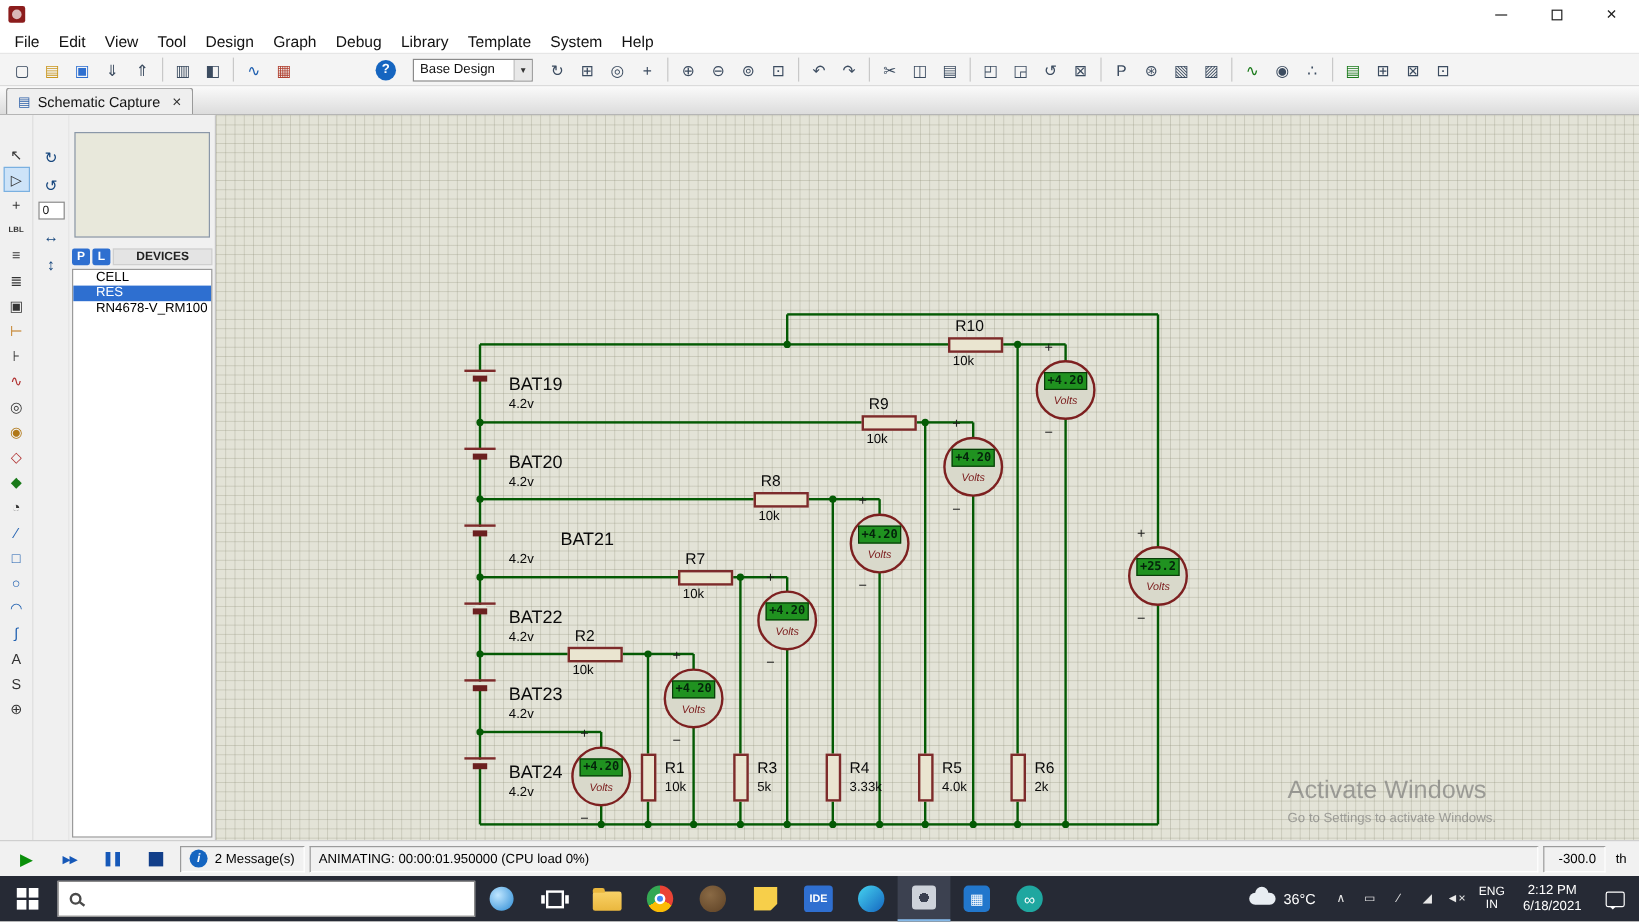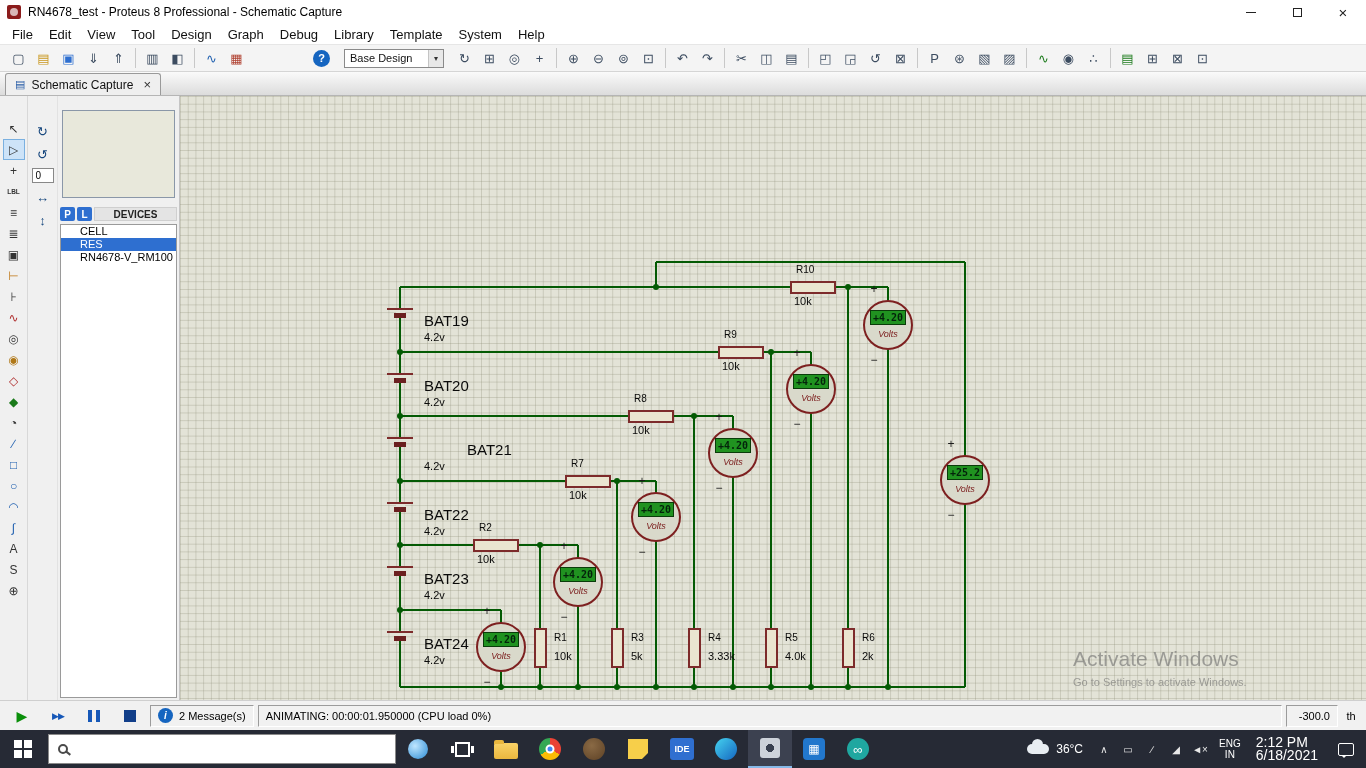--- a/index.html
+++ b/index.html
@@ -58,21 +58,21 @@
     background-image:linear-gradient(rgba(140,140,118,.30) 1px,transparent 1px),
                      linear-gradient(90deg,rgba(140,140,118,.30) 1px,transparent 1px);
     background-size:7.72px 7.72px;overflow:hidden}
   .wire{position:absolute;background:#045a04}
   .dot{position:absolute;width:6px;height:6px;border-radius:50%;background:#045a04}
   .mask{position:absolute;background:#e3e3d7}
   .batt{position:absolute}
   .plateL{position:absolute;left:0;top:3px;width:26px;height:2px;background:#7d2b2b}
   .plateS{position:absolute;left:7px;top:8px;width:12px;height:5px;background:#6b2020}
   .resb{position:absolute;border:2px solid #7d2b2b;background:#eae5d0}
-  .lbl{position:absolute;font-size:10px;color:#0a0a0a;white-space:nowrap}
+  .lbl{position:absolute;font-size:13px;color:#0a0a0a;white-space:nowrap}
   .lbl.big{font-size:15px}
   .val{position:absolute;font-size:11px;color:#0a0a0a;white-space:nowrap}
   .vm{position:absolute;width:50px;height:50px;border-radius:50%;border:2px solid #7d2020;background:#d9d9cb}
   .vm-lcd{position:absolute;left:50%;transform:translateX(-50%);top:8px;width:36px;height:15px;background:#209220;border:1px solid #0a3c0a;color:#04230b;font-family:"DejaVu Sans Mono",monospace;font-size:10px;font-weight:bold;display:flex;align-items:center;justify-content:center}
   .vm-unit{position:absolute;left:0;right:0;top:27px;text-align:center;font-size:9px;font-style:italic;color:#7d2020}
   .sign{position:absolute;font-size:12px;color:#1a1a1a;width:14px;text-align:center}
   .watermark1{position:absolute;left:893px;top:551px;font-size:21px;color:rgba(105,105,105,.58)}
   .watermark2{position:absolute;left:893px;top:580px;font-size:11px;color:rgba(105,105,105,.58)}
 
   
@@ -115,31 +115,30 @@
   .edge{width:22px;height:22px;border-radius:50%;background:linear-gradient(135deg,#45d3f0,#1566c0);display:block}
   .proteus{width:20px;height:20px;border-radius:3px;background:radial-gradient(circle at 50% 50%,#394050 0 4px,#cdd2da 4px)}
   .calc{width:22px;height:22px;background:#2277cc;border-radius:4px;color:#fff;font-size:12px;display:flex;align-items:center;justify-content:center}
   .inf{width:22px;height:22px;border-radius:50%;background:#1fa7a0;color:#fff;font-size:13px;display:flex;align-items:center;justify-content:center}
   .tb-spacer{flex:1}
   .weather{display:flex;align-items:center;gap:7px;padding:0 9px;font-size:12px;color:#fff;flex:0 0 auto}
   .cloud{width:22px;height:10px;background:#e8edf2;border-radius:5px;position:relative;display:block}
   .cloud::before{content:"";position:absolute;left:5px;top:-5px;width:11px;height:11px;border-radius:50%;background:#e8edf2}
   .tb-mini{width:24px;height:38px;display:flex;align-items:center;justify-content:center;font-size:10px;color:#e8e8e8;flex:0 0 auto}
   .lang{font-size:10px;color:#fff;text-align:center;line-height:11px;padding:0 7px;flex:0 0 auto}
-  .clock{font-size:14px;color:#fff;line-height:13px;padding:0 8px;flex:0 0 auto}
+  .clock{font-size:11px;color:#fff;text-align:center;line-height:13px;padding:0 8px;flex:0 0 auto}
   .tb-cell.action{width:40px}
   .bubble{width:16px;height:13px;border:1.5px solid #fff;border-radius:2px;position:relative;display:block}
   .bubble::after{content:"";position:absolute;left:2px;bottom:-6px;border:3px solid transparent;border-top-color:#fff}
 </style>
 </head>
 <body>
 
 <div class="titlebar">
   <div class="app-ico"></div>
-  <div class="title">RN4678_test - Proteus 8 Professional - Schematic Capture</div>
   <div class="win-controls">
     <div class="win-btn">
         <span class="mini-g"></span>
       </div>
     <div class="win-btn">
         <span class="maxi-g"></span>
       </div>
     <div class="win-btn">×</div>
   </div>
 </div>

